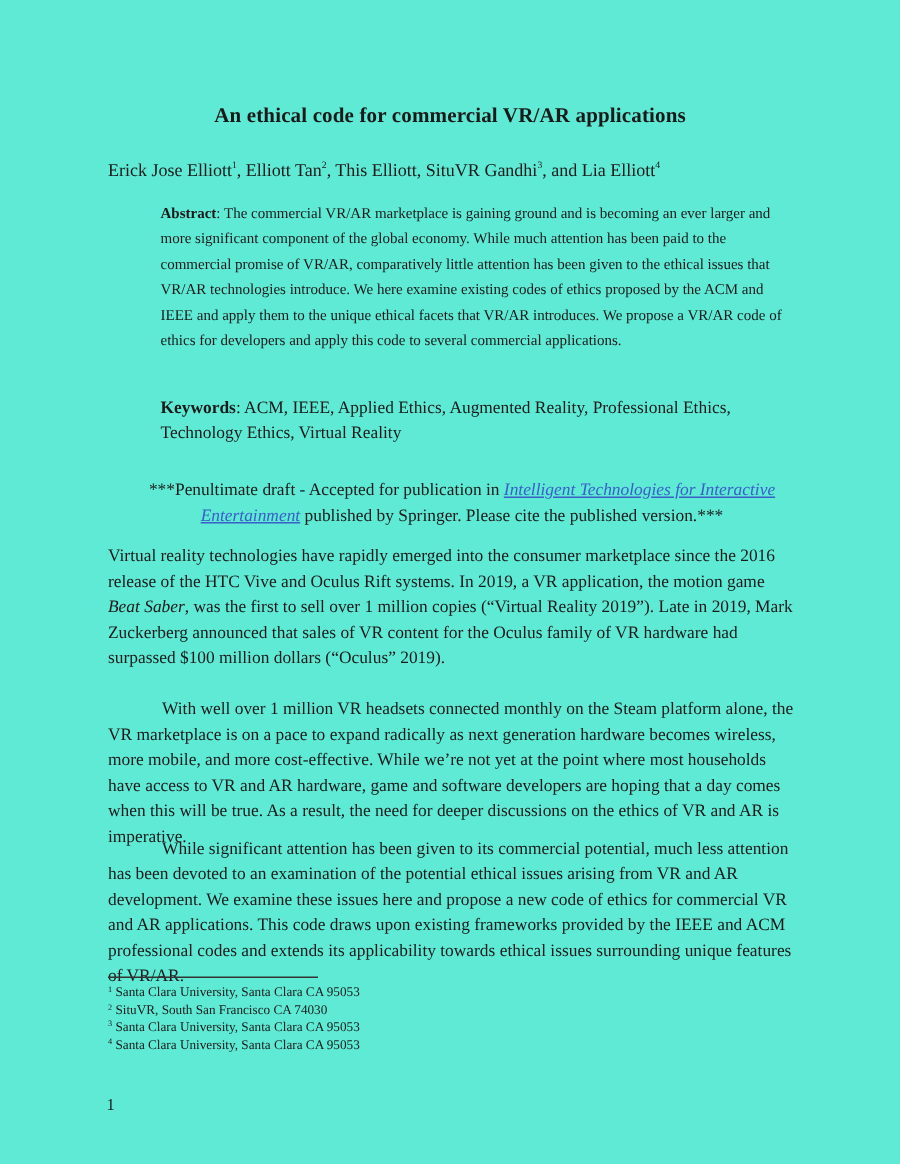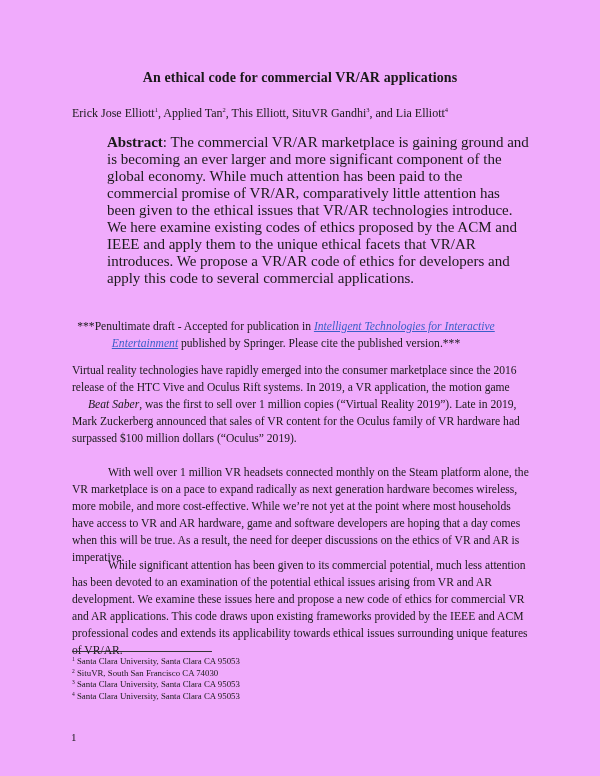--- a/index.html
+++ b/index.html
@@ -12,21 +12,21 @@
       height: 776px;
       position: relative;
       overflow: hidden;
       font-family: "Liberation Serif", "DejaVu Serif", serif;
       color: #1a1a1a;
     }
     .page {
       position: absolute;
       left: 0; top: 0;
       width: 600px; height: 776px;
-      background: #f0abfc;
+      background: #5eead4;
     }
     .title {
       position: absolute;
       top: 70px;
       left: 0;
       width: 600px;
       text-align: center;
       font-weight: bold;
       font-size: 14px;
       letter-spacing: 0.1px;
@@ -43,37 +43,37 @@
     sup {
       font-size: 6.5px;
       vertical-align: 5px;
       line-height: 0;
     }
     .abstract {
       position: absolute;
       top: 134px;
       left: 107px;
       width: 425px;
-      font-size: 15px;
+      font-size: 10px;
       line-height: 17px;
       text-align: left;
     }
     .label-bold { font-weight: bold; }
     .keywords {
       position: absolute;
       top: 263px;
       left: 107px;
       width: 425px;
       font-size: 11.6px;
       line-height: 17px;
     }
     .note {
       position: absolute;
       top: 318px;
-      left: 58px;
+      left: 80px;
       width: 456px;
       text-align: center;
       font-size: 11.6px;
       line-height: 17px;
     }
     .note a {
       color: #3a5fc8;
       font-style: italic;
       text-decoration: underline;
     }
@@ -82,21 +82,21 @@
       left: 72px;
       width: 457px;
       font-size: 11.6px;
       line-height: 17px;
       text-align: left;
     }
     .para.p1 { top: 362px; }
     .para.p2 { top: 464px; }
     .para.p3 { top: 557px; }
     .indent { text-indent: 36px; }
-    .para em { font-style: italic; margin-left: 16px; }
+    .para em { font-style: italic; }
     .fn-rule {
       position: absolute;
       top: 651px;
       left: 72px;
       width: 140px;
       height: 0;
       border-top: 1px solid #333;
     }
     .footnotes {
       position: absolute;
@@ -114,24 +114,25 @@
       font-size: 11px;
     }
   </style>
 </head>
 <body>
 
 <div class="page">
 
   <div class="title">An ethical code for commercial VR/AR applications</div>
 
-  <div class="authors"><span>Erick Jose Elliott</span><sup>1</sup><span>, </span><span>Applied Tan</span><sup>2</sup><span>, </span><span>This Elliott</span><span>, </span><span>SituVR Gandhi</span><sup>3</sup><span>, and </span><span>Lia Elliott</span><sup>4</sup></div>
+  <div class="authors"><span>Erick Jose Elliott</span><sup>1</sup><span>, </span><span>Elliott Tan</span><sup>2</sup><span>, </span><span>This Elliott</span><span>, </span><span>SituVR Gandhi</span><sup>3</sup><span>, and </span><span>Lia Elliott</span><sup>4</sup></div>
 
   <div class="abstract"><span class="label-bold">Abstract</span><span>: The commercial VR/AR marketplace is gaining ground and is becoming an ever larger and more significant component of the global economy. While much attention has been paid to the commercial promise of VR/AR, comparatively little attention has been given to the ethical issues that VR/AR technologies introduce. We here examine existing codes of ethics proposed by the ACM and IEEE and apply them to the unique ethical facets that VR/AR introduces. We propose a VR/AR code of ethics for developers and apply this code to several commercial applications.</span></div>
 
+  <div class="keywords"><span class="label-bold">Keywords</span><span>: ACM, IEEE, Applied Ethics, Augmented Reality, Professional Ethics, Technology Ethics, Virtual Reality</span></div>
 
   <div class="note"><span>***Penultimate draft - Accepted for publication in </span><a>Intelligent Technologies for Interactive Entertainment</a><span> published by Springer. Please cite the published version.***</span></div>
 
   <div class="para p1"><span>Virtual reality technologies have rapidly emerged into the consumer marketplace since the 2016 release of the HTC Vive and Oculus Rift systems. In 2019, a VR application, the motion game </span><em>Beat Saber</em><span>, was the first to sell over 1 million copies (“Virtual Reality 2019”). Late in 2019, Mark Zuckerberg announced that sales of VR content for the Oculus family of VR hardware had surpassed $100 million dollars (“Oculus” 2019).</span></div>
 
   <div class="para p2 indent">With well over 1 million VR headsets connected monthly on the Steam platform alone, the VR marketplace is on a pace to expand radically as next generation hardware becomes wireless, more mobile, and more cost-effective. While we’re not yet at the point where most households have access to VR and AR hardware, game and software developers are hoping that a day comes when this will be true. As a result, the need for deeper discussions on the ethics of VR and AR is imperative.</div>
 
   <div class="para p3 indent">While significant attention has been given to its commercial potential, much less attention has been devoted to an examination of the potential ethical issues arising from VR and AR development. We examine these issues here and propose a new code of ethics for commercial VR and AR applications. This code draws upon existing frameworks provided by the IEEE and ACM professional codes and extends its applicability towards ethical issues surrounding unique features of VR/AR.</div>
 
   <div class="fn-rule"></div>

